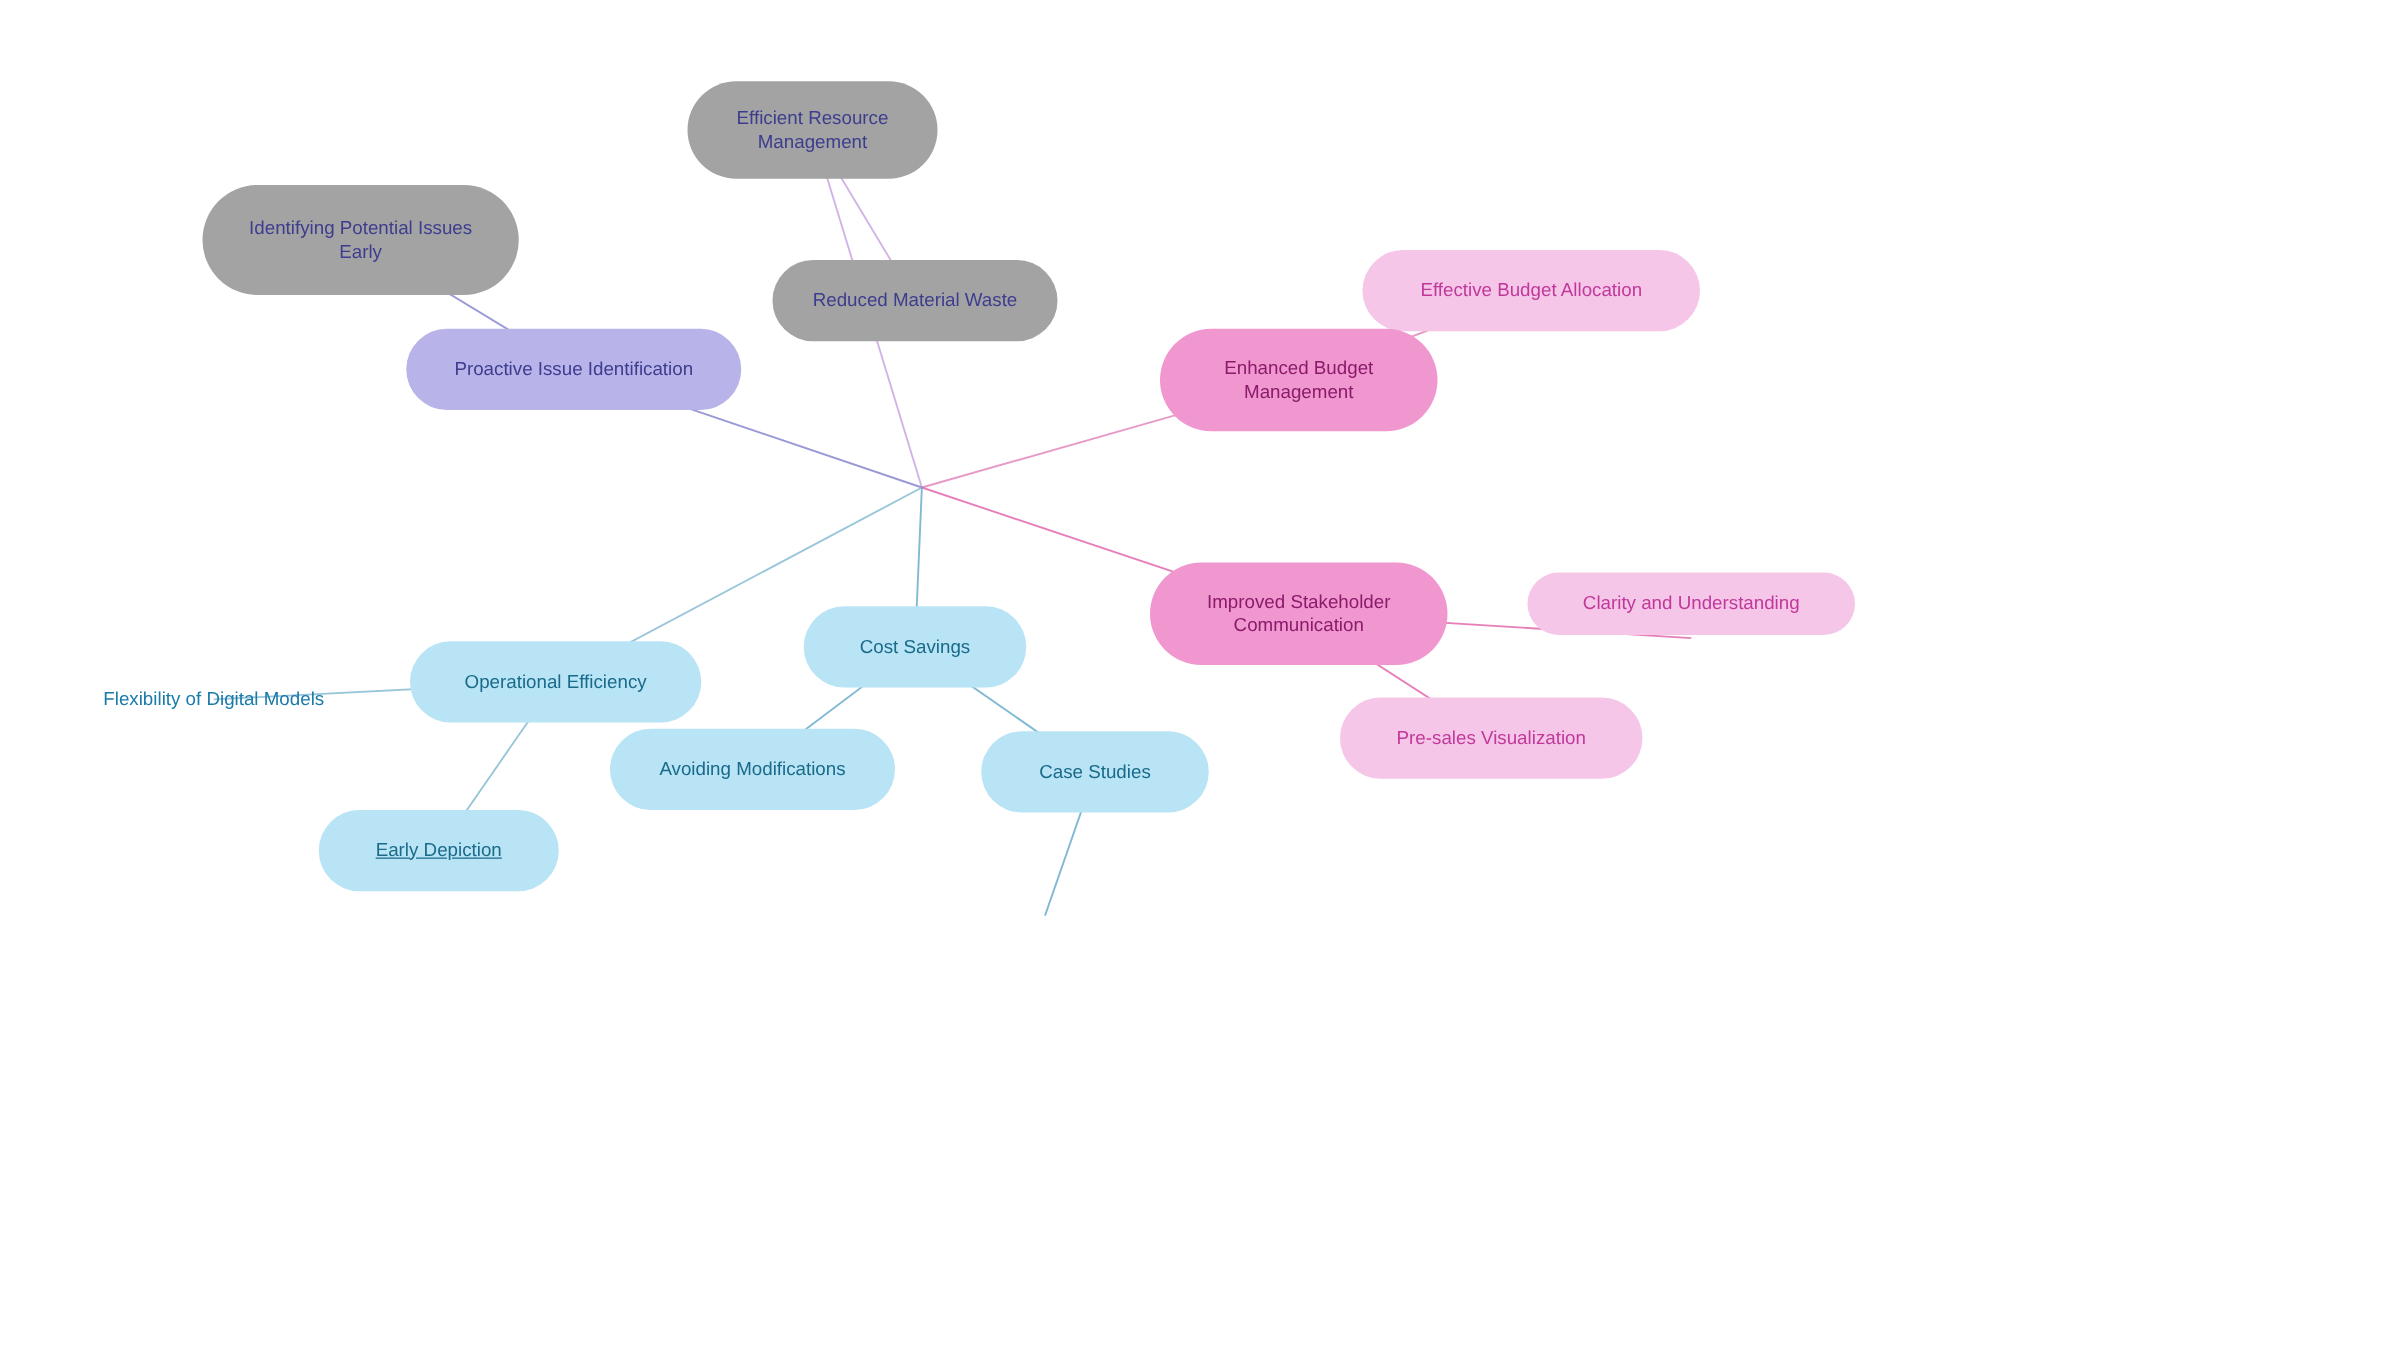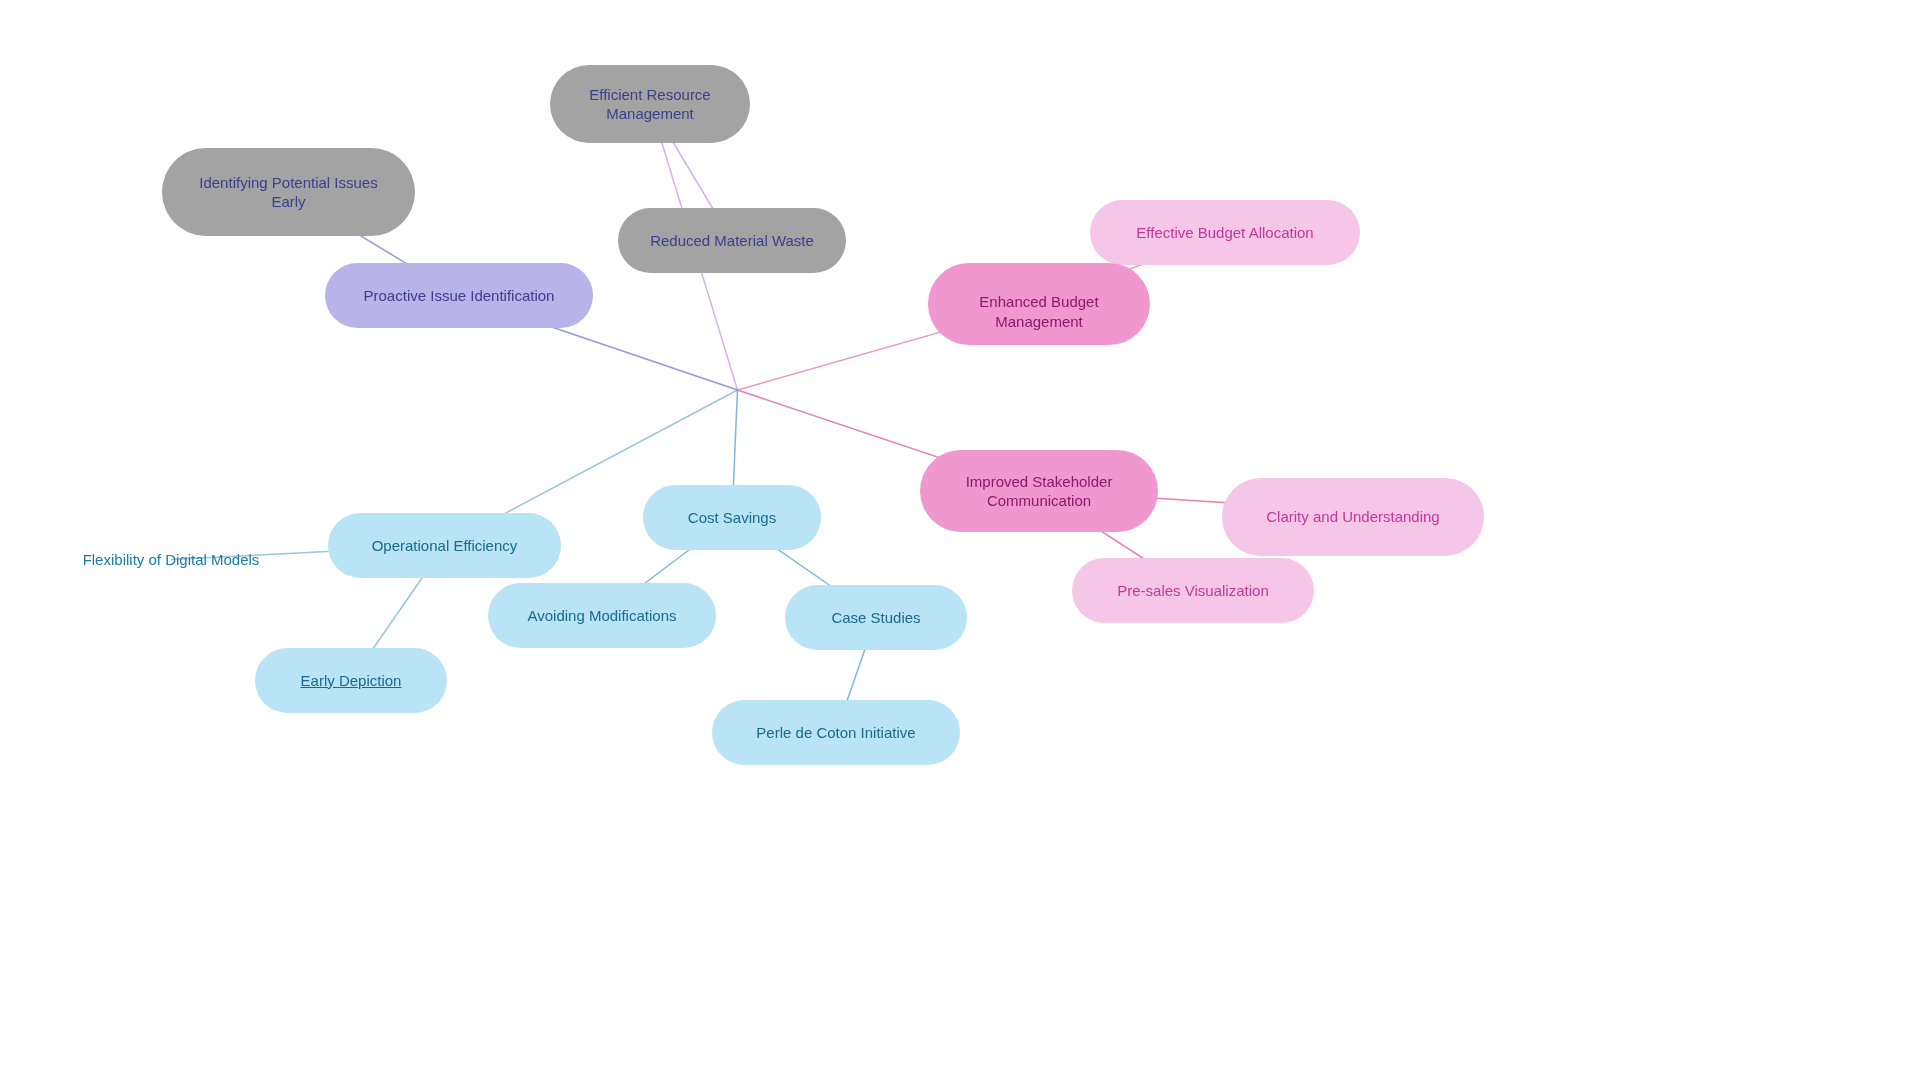--- a/index.html
+++ b/index.html
@@ -115,38 +115,38 @@
   </div>
 
   <div class="node node-purple-dark" style="left:325px; top:263px; width:268px; height:65px;">
     <span>Proactive Issue Identification</span>
   </div>
 
   <div class="node node-pink-light" style="left:1090px; top:200px; width:270px; height:65px;">
     <span>Effective Budget Allocation</span>
   </div>
 
-  <div class="node node-pink" style="left:928px; top:263px; width:222px; height:82px;align-items:flex-end;">
+  <div class="node node-pink" style="left:928px; top:263px; width:222px; height:82px;">
     <span style="white-space:pre-line;">Enhanced Budget
 Management</span>
   </div>
 
   <div class="node node-blue-light" style="left:328px; top:513px; width:233px; height:65px;">
     <span>Operational Efficiency</span>
   </div>
 
   <div class="node node-blue-text" style="left:42px; top:527px; width:258px; height:65px;">
     <span>Flexibility of Digital Models</span>
   </div>
 
   <div class="node node-blue-light" style="left:255px; top:648px; width:192px; height:65px;text-decoration:underline;">
     <span>Early Depiction</span>
   </div>
 
-  <div class="node node-pink-light" style="left:1222px; top:478px; width:262px; height:78px;">
+  <div class="node node-pink-light" style="left:1222px; top:458px; width:262px; height:50px;">
     <span>Clarity and Understanding</span>
   </div>
 
   <div class="node node-pink" style="left:920px; top:450px; width:238px; height:82px;">
     <span style="white-space:pre-line;">Improved Stakeholder
 Communication</span>
   </div>
 
   <div class="node node-pink-light" style="left:1072px; top:558px; width:242px; height:65px;">
     <span>Pre-sales Visualization</span>
@@ -157,16 +157,13 @@
   </div>
 
   <div class="node node-blue-light" style="left:488px; top:583px; width:228px; height:65px;">
     <span>Avoiding Modifications</span>
   </div>
 
   <div class="node node-blue-light" style="left:785px; top:585px; width:182px; height:65px;">
     <span>Case Studies</span>
   </div>
 
-  <div class="node node-blue-light" style="left:712px; top:700px; width:248px; height:65px;">
-    <span>Perle de Coton Initiative</span>
-  </div>
 </div>
 
 </body></html>

